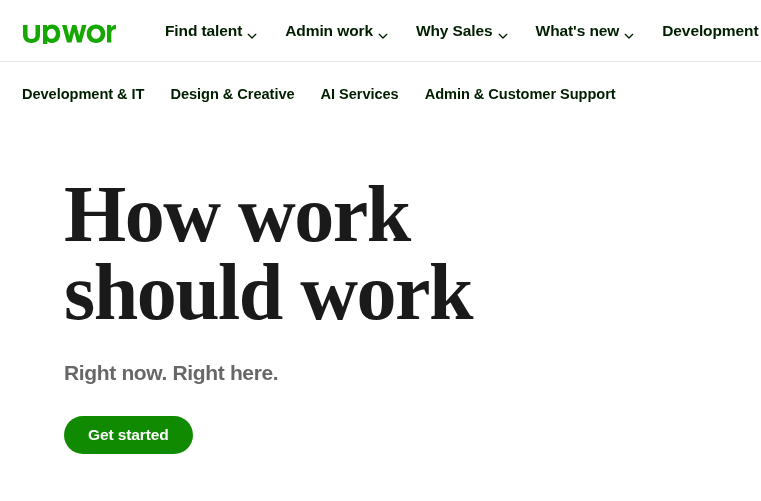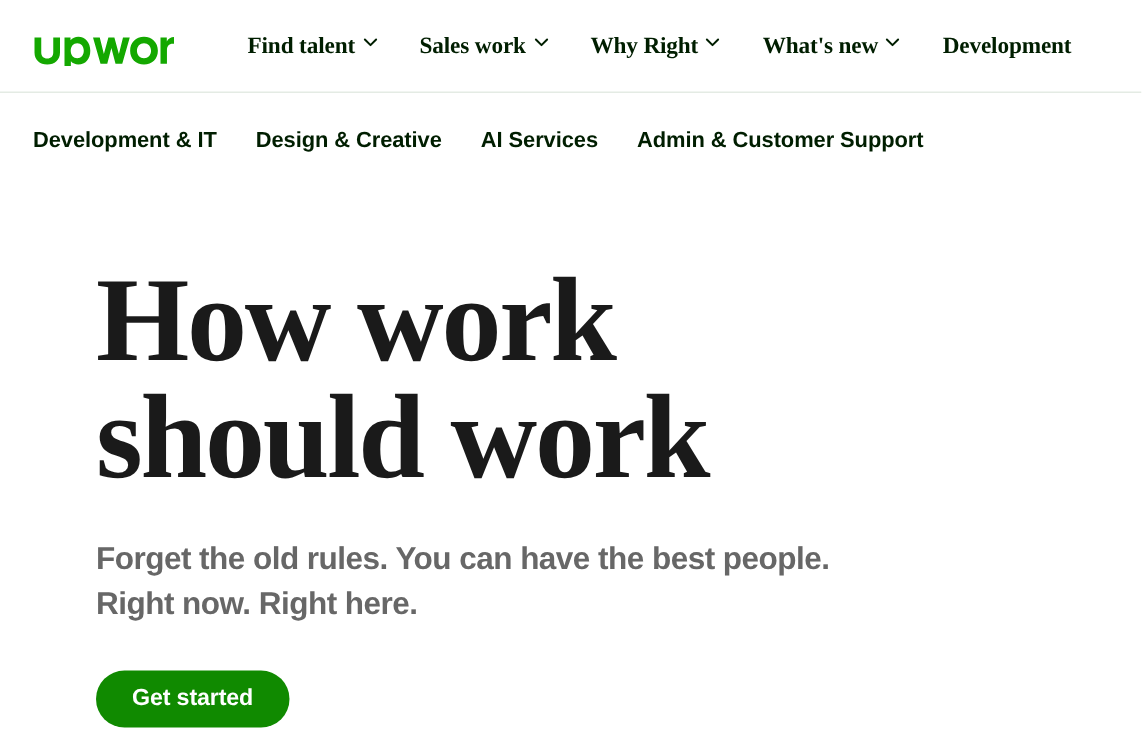--- a/index.html
+++ b/index.html
@@ -39,32 +39,32 @@
   .logo svg { display: block; }
 
   .main-nav {
     display: flex;
     align-items: center;
     gap: 0px;
   }
 
   .nav-item {
     display: flex;
-    align-items: flex-start;
+    align-items: flex-end;
     gap: 5px;
     padding: 6px 14px;
     font-size: 15.5px;
     font-weight: bold;
     color: #001e00;
     letter-spacing: -0.1px;
     white-space: nowrap;
     cursor: pointer;
     background: none;
     border: none;
-    font-family: Liberation Serif, serif;
+    font-family: Liberation Sans, sans-serif;
   }
 
   .chev {
     display: inline-block;
     width: 10px;
     height: 10px;
     flex: 0 0 auto;
     position: relative;
     top: 1px;
   }
@@ -173,30 +173,30 @@
     <button class="nav-item">
       <span>Find talent</span>
       <span class="chev">
         <svg width="10" height="10" viewBox="0 0 12 12" aria-hidden="true">
             <path d="M1.5 4 L6 8.5 L10.5 4" stroke="#001e00" stroke-width="1.6" fill="none" stroke-linecap="round" stroke-linejoin="round"></path>
           </svg>
       </span>
     </button>
 
     <button class="nav-item">
-      <span>Sales work</span>
-      <span class="chev">
-        <svg width="10" height="10" viewBox="0 0 12 12" aria-hidden="true">
-            <path d="M1.5 4 L6 8.5 L10.5 4" stroke="#001e00" stroke-width="1.6" fill="none" stroke-linecap="round" stroke-linejoin="round"></path>
-          </svg>
-      </span>
-    </button>
-
-    <button class="nav-item">
-      <span>Why Right</span>
+      <span>Admin work</span>
+      <span class="chev">
+        <svg width="10" height="10" viewBox="0 0 12 12" aria-hidden="true">
+            <path d="M1.5 4 L6 8.5 L10.5 4" stroke="#001e00" stroke-width="1.6" fill="none" stroke-linecap="round" stroke-linejoin="round"></path>
+          </svg>
+      </span>
+    </button>
+
+    <button class="nav-item">
+      <span>Why Sales</span>
       <span class="chev">
         <svg width="10" height="10" viewBox="0 0 12 12" aria-hidden="true">
             <path d="M1.5 4 L6 8.5 L10.5 4" stroke="#001e00" stroke-width="1.6" fill="none" stroke-linecap="round" stroke-linejoin="round"></path>
           </svg>
       </span>
     </button>
 
     <button class="nav-item">
       <span>What's new</span>
       <span class="chev">
@@ -221,19 +221,18 @@
 </nav>
 
 <main class="hero">
 
   <h1 class="hero-title">
     <span class="line">How work</span>
     <span class="line">should work</span>
   </h1>
 
   <p class="hero-sub">
-    <span class="line">Forget the old rules. You can have the best people.</span>
     <span class="line">Right now. Right here.</span>
   </p>
 
   <button class="cta">Get started</button>
 
 </main>
 
 </body></html>

